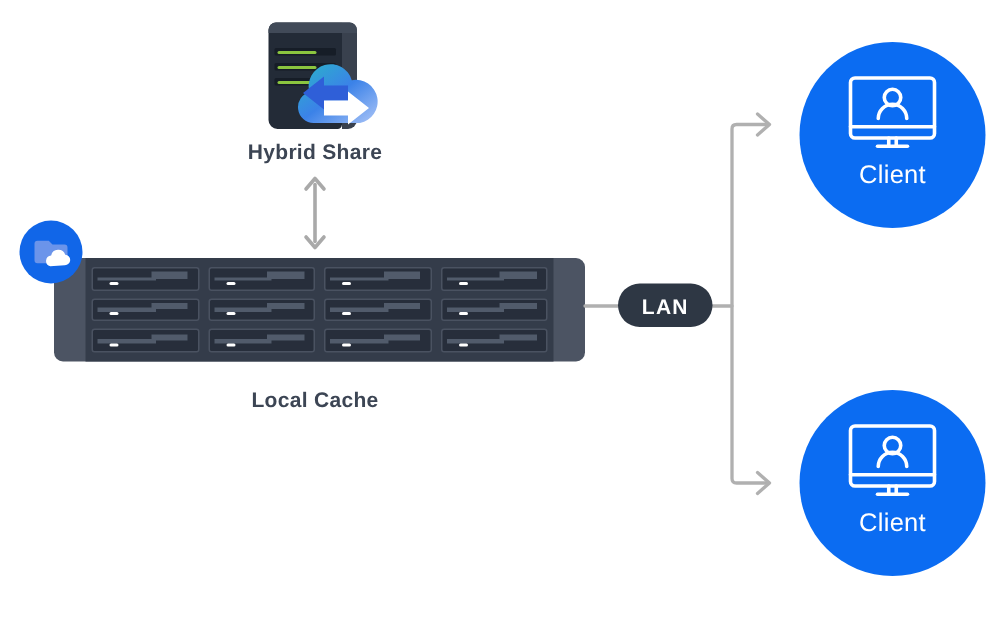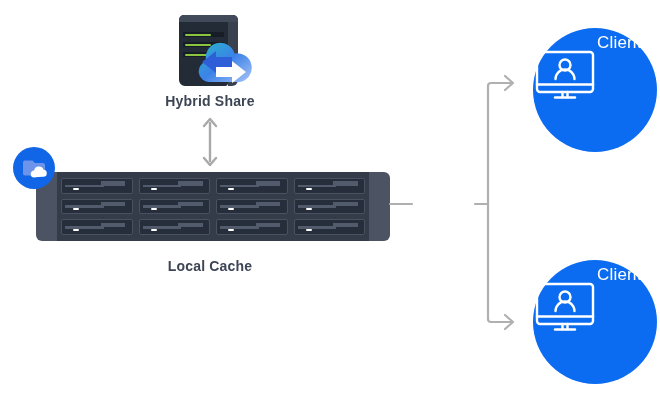--- a/index.html
+++ b/index.html
@@ -58,21 +58,21 @@
     background:#2e3744; border-radius:15px; color:#ffffff; font-size:14px;
     font-weight:700; letter-spacing:0.8px; display:flex; align-items:center;
     justify-content:center; }
 
   
   .wires { position:absolute; left:0; top:0; width:660px; height:412px;
     pointer-events:none; }
 
   
   .client { position:absolute; width:124px; height:124px; border-radius:50%;
-    background:#0b6cf2; display:flex; flex-direction:row; }
+    background:#0b6cf2; display:flex; flex-direction:column; align-items:center; }
   .client-top { left:533px; top:28px; }
   .client-bottom { left:533px; top:260px; }
   .client svg { margin-top:22px; }
   .client-label { margin-top:5px; color:#ffffff; font-size:17px; font-weight:400;
     letter-spacing:0.2px; }
 </style>
 </head>
 <body>
 
 <div class="canvas">
@@ -193,20 +193,23 @@
   <svg class="wires" viewBox="0 0 660 412">
     <g stroke="#b0b0b0" stroke-width="2.2" fill="none" stroke-linecap="round" stroke-linejoin="round">
       <path d="M390 204 H412"></path>
       <path d="M475 204 H488"></path>
       <path d="M512 83 H491 Q488 83 488 86 V319 Q488 322 491 322 H512"></path>
       <path d="M505 76 L513 83 L505 90"></path>
       <path d="M505 315 L513 322 L505 329"></path>
     </g>
   </svg>
 
+  <div class="lan-pill">
+    <span>LAN</span>
+  </div>
 
   <div class="client client-top">
     <svg width="64" height="52" viewBox="0 0 64 52">
       <g stroke="#ffffff" stroke-width="2.4" fill="none" stroke-linecap="round" stroke-linejoin="round">
         <rect x="4" y="2" width="56" height="40" rx="3"></rect>
         <path d="M4 34.5 H60"></path>
         <circle cx="32" cy="15" r="5.5"></circle>
         <path d="M22.5 29 a9.5 9.5 0 0 1 19 0"></path>
         <path d="M29.5 42 V47 M34.5 42 V47"></path>
         <path d="M22 47.5 H42"></path>

